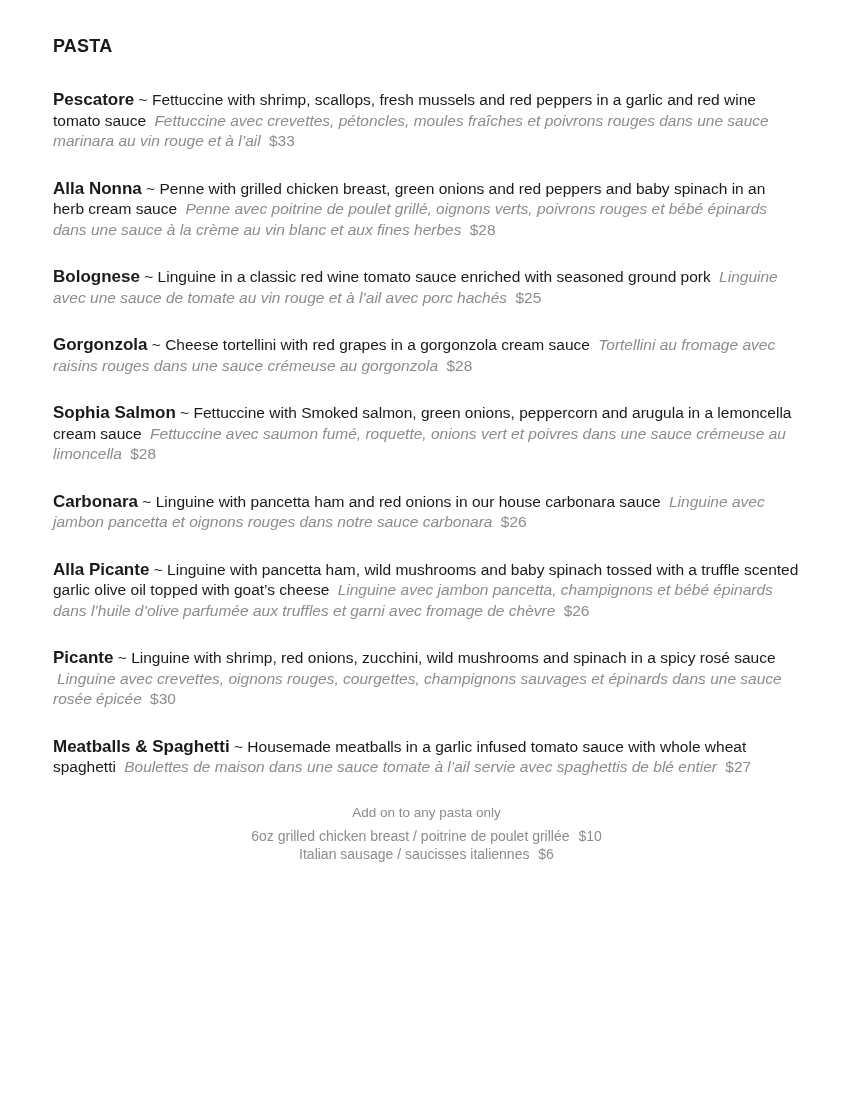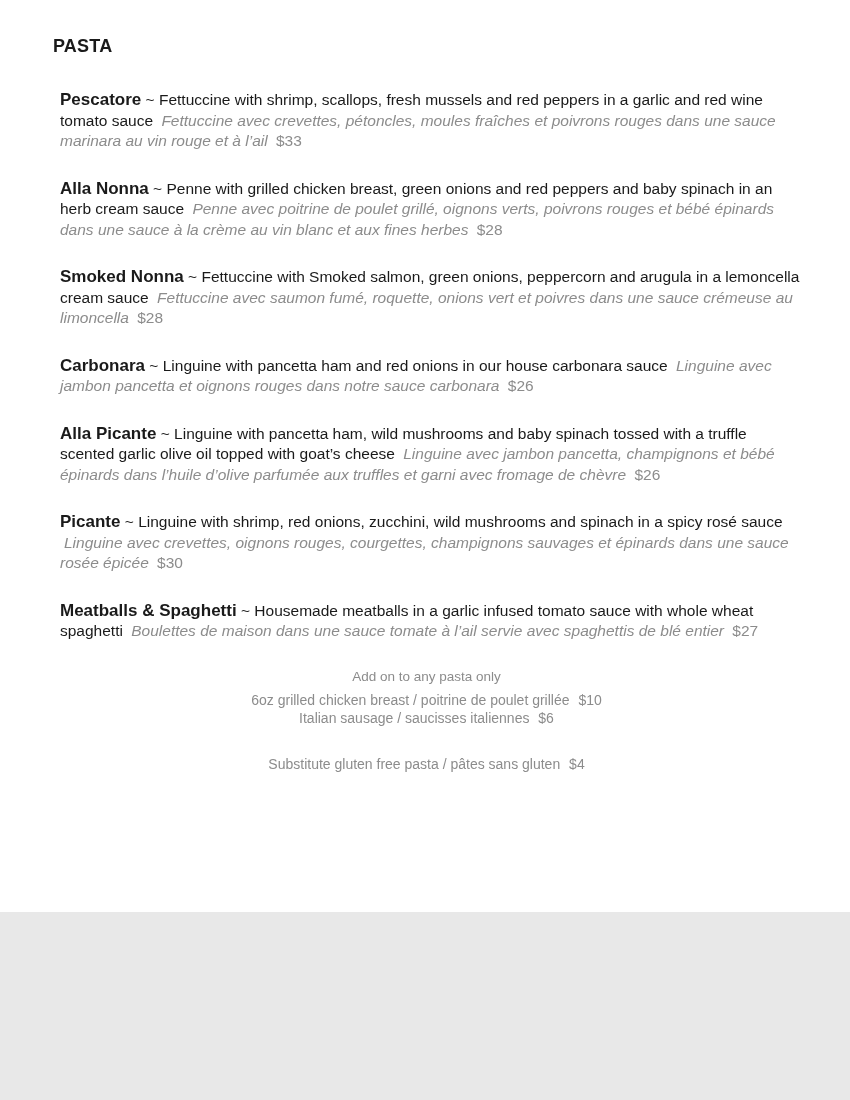--- a/index.html
+++ b/index.html
@@ -1,35 +1,35 @@
 <!DOCTYPE html>
 <html><head>
 <meta charset="utf-8">
 <style>
   html, body { margin: 0; padding: 0; background: #e8e8e8; }
   .page {
     position: relative;
     width: 850px;
-    height: 912px;
+    height: 1100px;
     margin: 0 auto;
     background: #ffffff;
     font-family: "Liberation Sans", sans-serif;
     color: #1a1a1a;
     box-sizing: border-box;
     padding: 36px 50px 0 53px;
     overflow: hidden;
   }
   .section-title {
     font-size: 18px;
     font-weight: bold;
     letter-spacing: 0.2px;
     margin: 0 0 33px 0;
   }
   .item {
-    margin: 0 0 27px 7px;
+    margin: 0 0 27px 0;
     font-size: 15.5px;
     line-height: 20.5px;
   }
   .item .nm {
     font-weight: bold;
     font-size: 17px;
   }
   .item .sep {
     font-weight: normal;
     color: #1a1a1a;
@@ -80,25 +80,39 @@
   </p>
 
   <p class="item">
     <span class="nm">Alla Nonna</span>
     <span class="sep">~</span>
     <span class="en">Penne with grilled chicken breast, green onions and red peppers and baby spinach in an herb cream sauce</span>
     <span class="fr">Penne avec poitrine de poulet grillé, oignons verts, poivrons rouges et bébé épinards dans une sauce à la crème au vin blanc et aux fines herbes</span>
     <span class="price">$28</span>
   </p>
 
-
+  <p class="item">
+    <span class="nm">Bolognese</span>
+    <span class="sep">~</span>
+    <span class="en">Linguine in a classic red wine tomato sauce enriched with seasoned ground pork</span>
+    <span class="fr">Linguine avec une sauce de tomate au vin rouge et à l’ail avec porc hachés</span>
+    <span class="price">$25</span>
+  </p>
 
 
   <p class="item">
-    <span class="nm">Smoked Nonna</span>
+    <span class="nm">Gorgonzola</span>
+    <span class="sep">~</span>
+    <span class="en">Cheese tortellini with red grapes in a gorgonzola cream sauce</span>
+    <span class="fr">Tortellini au fromage avec raisins rouges dans une sauce crémeuse au gorgonzola</span>
+    <span class="price">$28</span>
+  </p>
+
+  <p class="item">
+    <span class="nm">Sophia Salmon</span>
     <span class="sep">~</span>
     <span class="en">Fettuccine with Smoked salmon, green onions, peppercorn and arugula in a lemoncella cream sauce</span>
     <span class="fr">Fettuccine avec saumon fumé, roquette, onions vert et poivres dans une sauce crémeuse au limoncella</span>
     <span class="price">$28</span>
   </p>
 
 
   <p class="item">
     <span class="nm">Carbonara</span>
     <span class="sep">~</span>
@@ -134,19 +148,15 @@
   <div class="addons">
     <p class="note">Add on to any pasta only</p>
     <p class="opt">
       <span>6oz grilled chicken breast / poitrine de poulet grillée</span>
       <span class="price">$10</span>
     </p>
     <p class="opt">
       <span>Italian sausage / saucisses italiennes</span>
       <span class="price">$6</span>
     </p>
-    <p class="substitute">
-      <span>Substitute gluten free pasta / pâtes sans gluten</span>
-      <span class="price">$4</span>
-    </p>
   </div>
 
 </div>
 
 </body></html>

